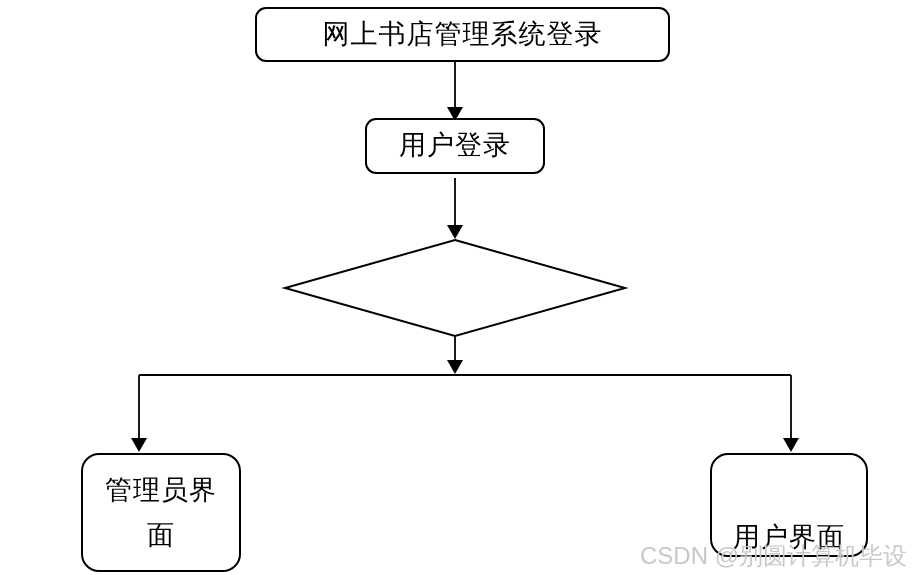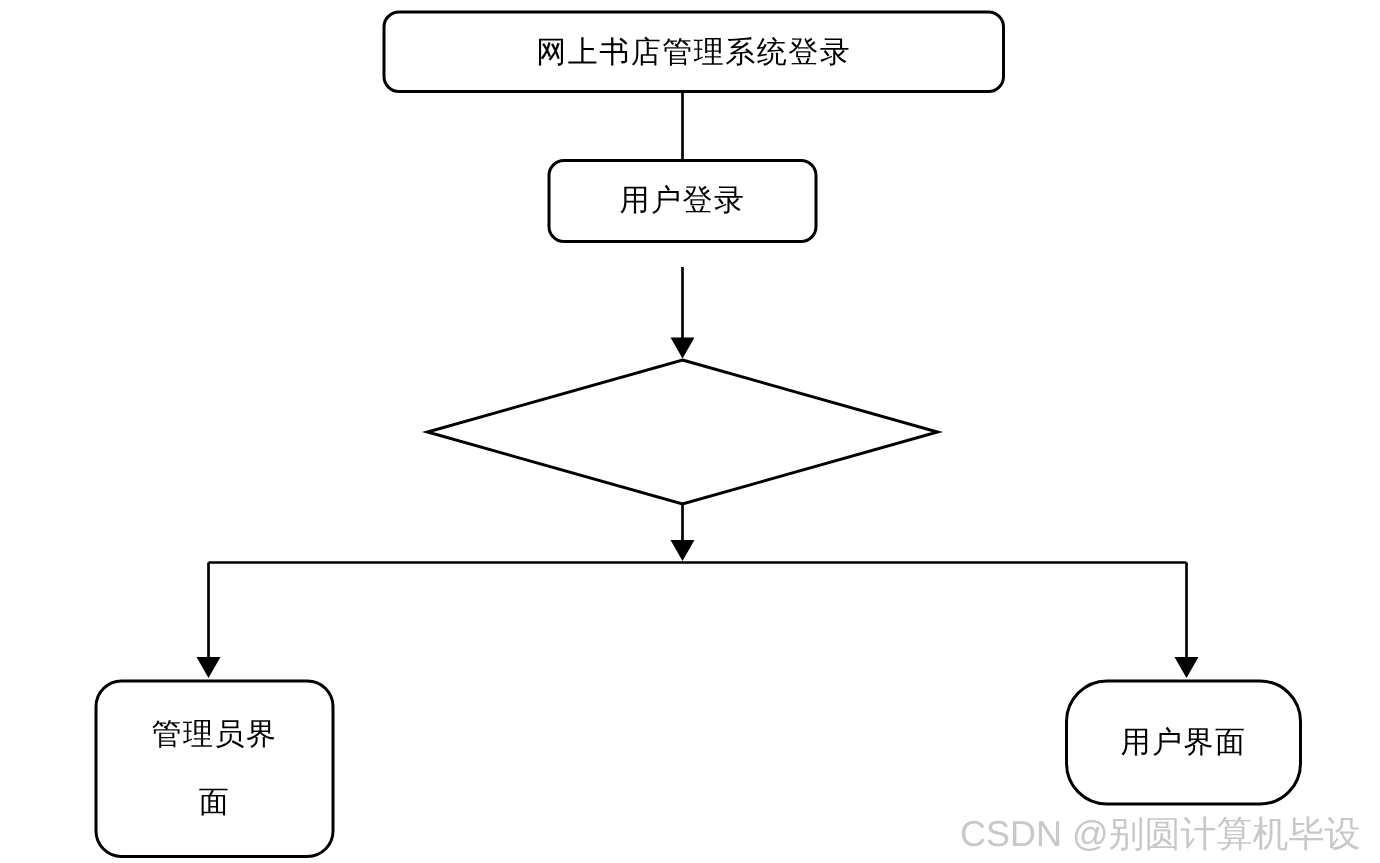--- a/index.html
+++ b/index.html
@@ -25,53 +25,54 @@
   }
   .node {
     position: absolute;
     box-sizing: border-box;
     border: 2px solid var(--line, #000000);
     background: #ffffff;
     display: flex;
     align-items: center;
     justify-content: center;
     text-align: center;
-    font-size: 20px;
+    font-size: 27px;
     letter-spacing: 1px;
     line-height: 1.3;
   }
   .node-start {
     left: 255px; top: 7px;
     width: 415px; height: 55px;
     border-radius: 11px;
   }
   .node-login {
-    left: 365px; top: 106px;
+    left: 365px; top: 118px;
     width: 180px; height: 56px;
     border-radius: 11px;
   }
   .decision-label {
     position: absolute;
     left: 335px; top: 271px;
     width: 240px;
     text-align: center;
     font-size: 26px;
     letter-spacing: 1px;
   }
   .node-admin {
-    left: 63px; top: 453px;
+    left: 81px; top: 453px;
     width: 160px; height: 119px;
     border-radius: 18px;
     flex-direction: column;
     line-height: 45px;
   }
   .node-user {
     left: 710px; top: 453px;
-    width: 158px; height: 84px;
-    border-radius: 28px;
+    width: 158px; height: 104px;
+    border-radius: 18px;
+    align-items: flex-end;
   }
   .watermark {
     position: absolute;
     right: 13px;
     bottom: 3px;
     font-size: 24px;
     color: var(--wm, #c8c8c8);
     font-family: "Liberation Sans", "DejaVu Sans", sans-serif;
     white-space: nowrap;
   }

